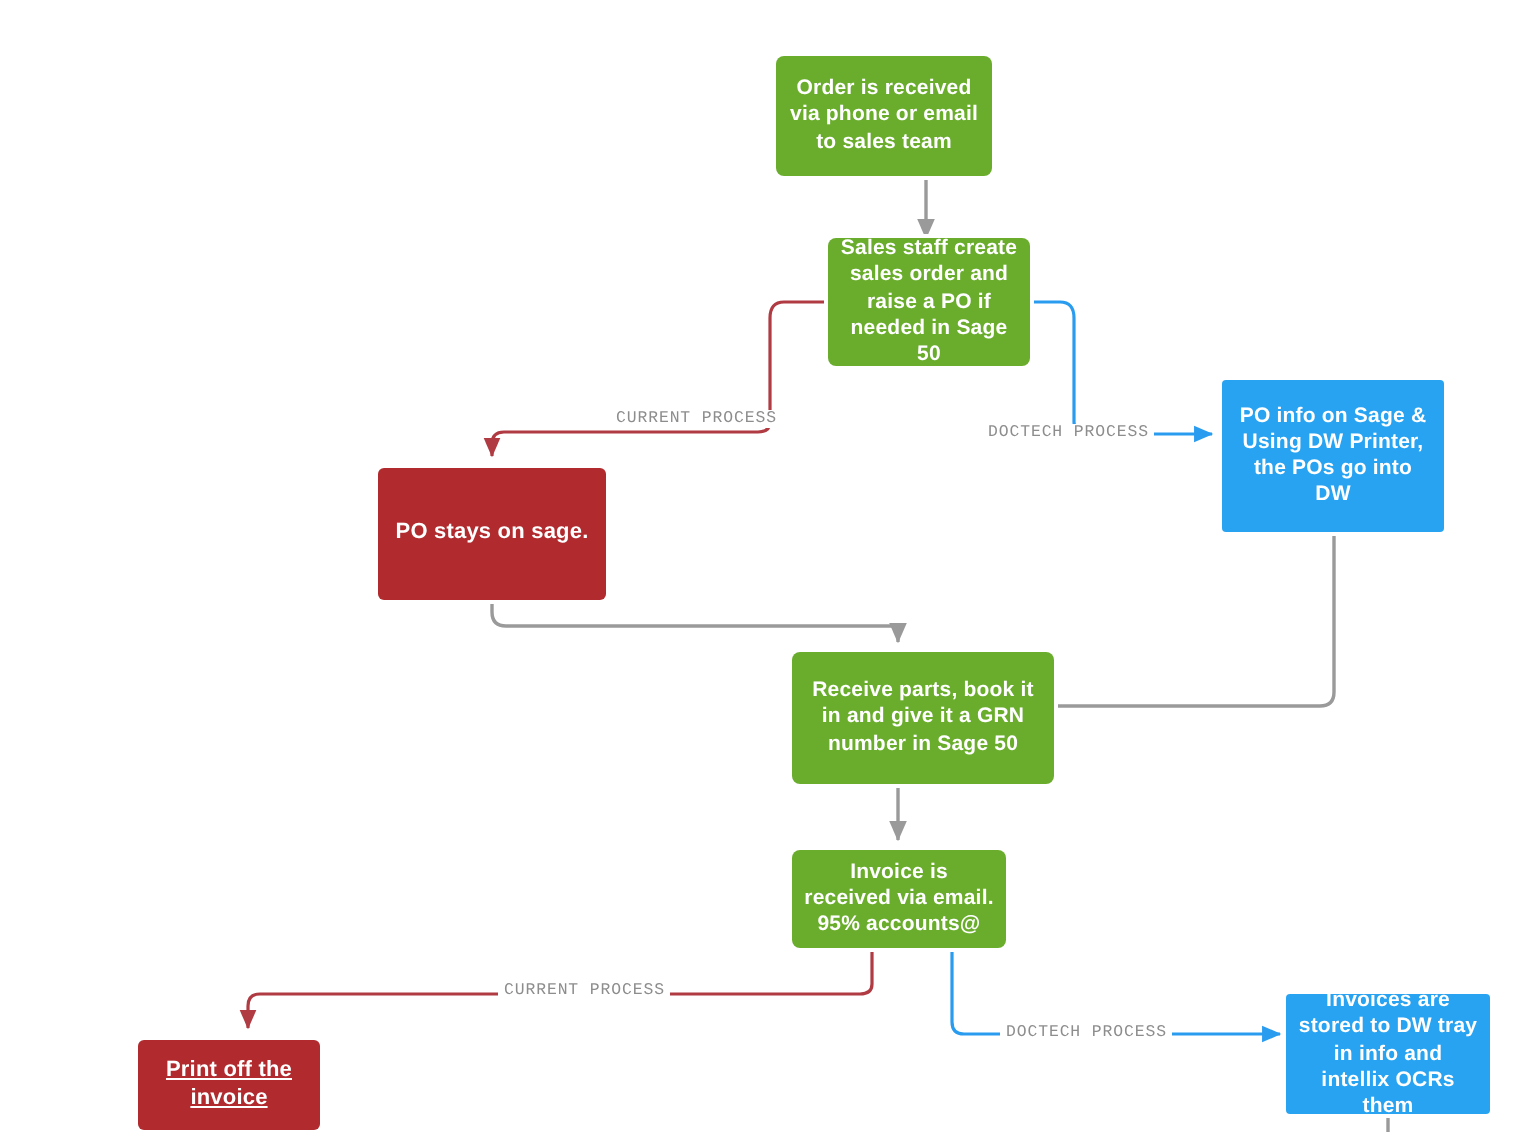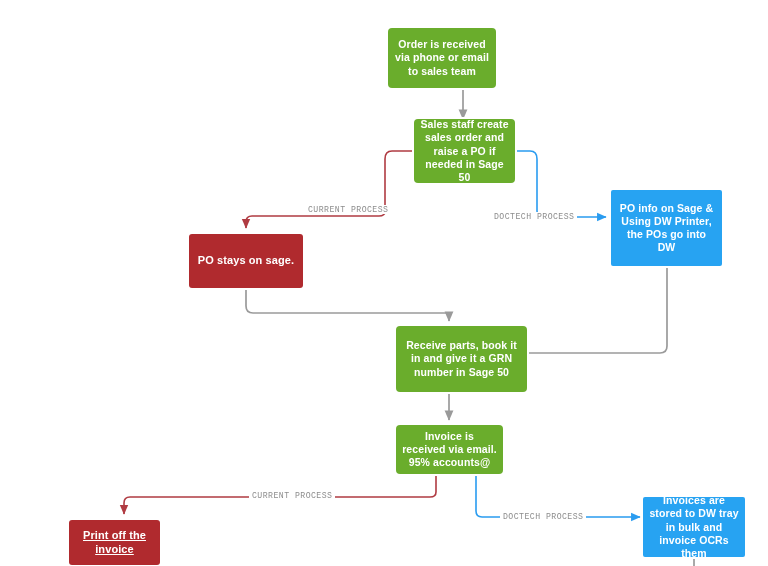--- a/index.html
+++ b/index.html
@@ -134,38 +134,38 @@
   </div>
 
   <div class="node green" style="left:414px; top:119px; width:101px; height:64px;">
     <span>Sales staff create sales order and raise a PO if needed in Sage 50</span>
   </div>
 
   <div class="node blue" style="left:611px; top:190px; width:111px; height:76px;">
     <span>PO info on Sage &amp; Using DW Printer, the POs go into DW</span>
   </div>
 
-  <div class="node red" style="left:189px; top:234px; width:114px; height:54px;">
+  <div class="node red" style="left:189px; top:234px; width:114px; height:66px;">
     <span>PO stays on sage.</span>
   </div>
 
   <div class="node green" style="left:396px; top:326px; width:131px; height:66px;">
     <span>Receive parts, book it in and give it a GRN number in Sage 50</span>
   </div>
 
   <div class="node green" style="left:396px; top:425px; width:107px; height:49px;">
     <span>Invoice is received via email. 95% accounts@</span>
   </div>
 
   <div class="node red" style="left:69px; top:520px; width:91px; height:45px;text-decoration:underline;">
     <span>Print off the invoice</span>
   </div>
 
   <div class="node blue" style="left:643px; top:497px; width:102px; height:60px;">
-    <span>Invoices are stored to DW tray in bulk and invoice OCRs them</span>
+    <span>Invoices are stored to DW tray in info and intellix OCRs them</span>
   </div>
 
   <div class="edge-label" style="left:305px; top:205px;">
     <span>CURRENT PROCESS</span>
   </div>
 
   <div class="edge-label" style="left:491px; top:212px;">
     <span>DOCTECH PROCESS</span>
   </div>
 

